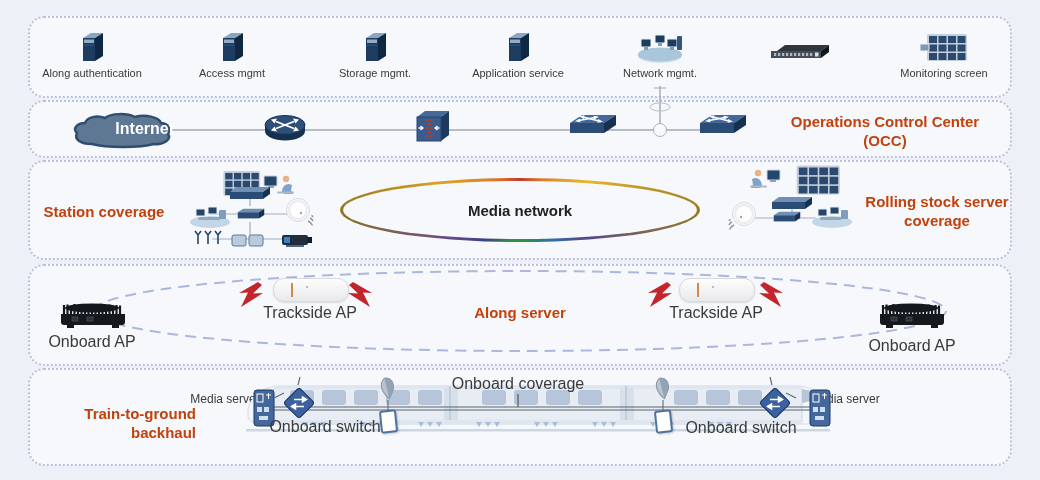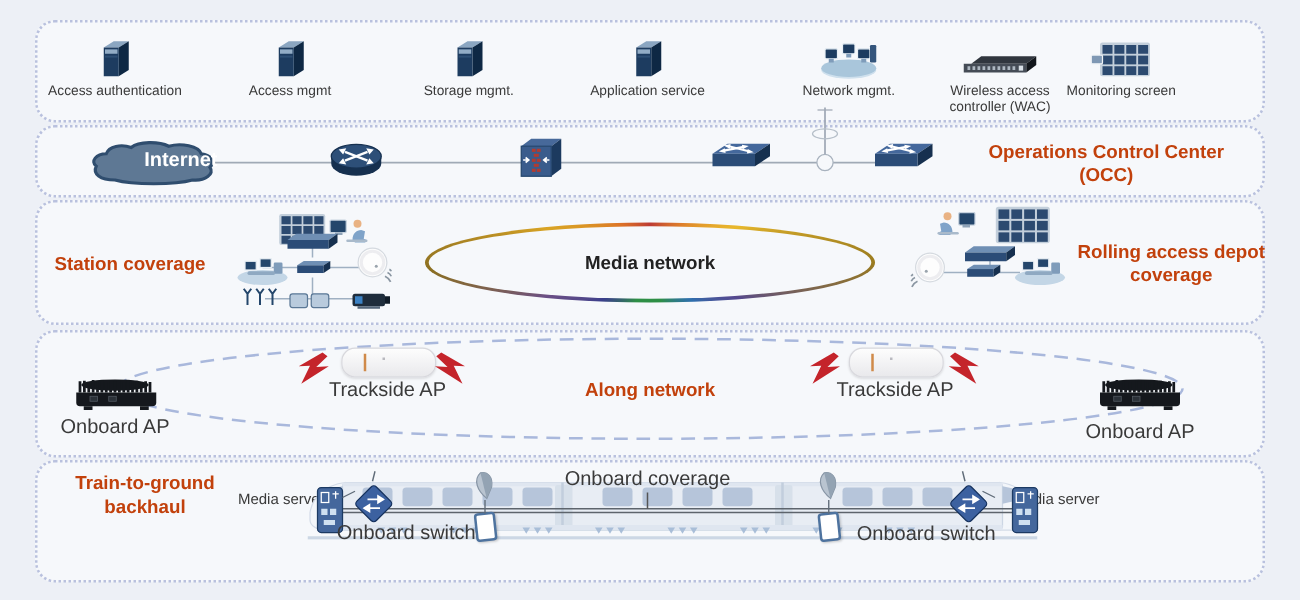--- a/index.html
+++ b/index.html
@@ -328,21 +328,21 @@
 </div>
 <div class="icon" style="left:810px;top:203px;">
   <svg width="44" height="26" viewBox="0 0 44 26">
     <ellipse cx="22" cy="19" rx="20" ry="6" fill="#c3d6e6"></ellipse>
     <rect x="8" y="6" width="9" height="7" fill="#24466b" stroke="#e8eef4"></rect>
     <rect x="20" y="4" width="9" height="7" fill="#24466b" stroke="#e8eef4"></rect>
     <rect x="31" y="7" width="7" height="9" rx="1" fill="#7f9cba"></rect>
     <rect x="10" y="14" width="22" height="3" rx="1.5" fill="#8fa9c2"></rect>
   </svg>
 </div>
-<div class="hdg" style="left:858px;top:193px;width:158px;">Rolling access depot coverage</div>
+<div class="hdg" style="left:858px;top:193px;width:158px;">Rolling stock server coverage</div>
 
 <div class="icon" style="left:54px;top:297px;">
   <svg width="78" height="34" viewBox="0 0 78 34">
     <ellipse cx="38" cy="11" rx="27" ry="4.5" fill="#15181d"></ellipse>
     <path d="M10,17 V8 M13.5,17 V7.5 M17,17 V8.5 M20.5,17 V7 M24,17 V8 M27.5,17 V7.5 M31,17 V8.5 M34.5,17 V7 M38,17 V8 M41.5,17 V7.5 M45,17 V8.5 M48.5,17 V7 M52,17 V8 M55.5,17 V7.5 M59,17 V8.5 M62.5,17 V8 M66,17 V8.5" stroke="#15181d" stroke-width="2.2" fill="none"></path>
     <path d="M7,17 h64 v8 a3,3 0 0 1 -3,3 H10 a3,3 0 0 1 -3,-3 Z" fill="#15181d"></path>
     <rect x="13" y="28" width="7" height="3" fill="#15181d"></rect>
       <rect x="58" y="28" width="7" height="3" fill="#15181d"></rect>
     <rect x="18" y="20" width="6" height="4" fill="#2b3138" stroke="#555c64" stroke-width=".6"></rect>
     <rect x="33" y="20" width="6" height="4" fill="#2b3138" stroke="#555c64" stroke-width=".6"></rect>
@@ -359,21 +359,21 @@
   <div class="tick"></div>
     <div class="dot"></div>
 </div>
 <div class="lbl" style="left:260px;top:303px;width:100px;">Trackside AP</div>
 <div class="icon flipx" style="left:345px;top:281px;">
   <svg width="30" height="28" viewBox="0 0 30 28">
       <path d="M22,1 L3,12 L12,11.5 L5,26 L27,12 L17,12.5 L26,4 Z" fill="#c4242b"></path>
     </svg>
 </div>
 
-<div class="hdg" style="left:430px;top:304px;width:180px;">Along network</div>
+<div class="hdg" style="left:430px;top:304px;width:180px;">Along server</div>
 
 <div class="icon" style="left:645px;top:281px;">
   <svg width="30" height="28" viewBox="0 0 30 28">
       <path d="M22,1 L3,12 L12,11.5 L5,26 L27,12 L17,12.5 L26,4 Z" fill="#c4242b"></path>
     </svg>
 </div>
 <div class="pill" style="left:679px;top:278px;">
   <div class="tick"></div>
     <div class="dot"></div>
 </div>
@@ -390,21 +390,21 @@
     <path d="M10,17 V8 M13.5,17 V7.5 M17,17 V8.5 M20.5,17 V7 M24,17 V8 M27.5,17 V7.5 M31,17 V8.5 M34.5,17 V7 M38,17 V8 M41.5,17 V7.5 M45,17 V8.5 M48.5,17 V7 M52,17 V8 M55.5,17 V7.5 M59,17 V8.5 M62.5,17 V8 M66,17 V8.5" stroke="#15181d" stroke-width="2.2" fill="none"></path>
     <path d="M7,17 h64 v8 a3,3 0 0 1 -3,3 H10 a3,3 0 0 1 -3,-3 Z" fill="#15181d"></path>
     <rect x="13" y="28" width="7" height="3" fill="#15181d"></rect>
       <rect x="58" y="28" width="7" height="3" fill="#15181d"></rect>
     <rect x="18" y="20" width="6" height="4" fill="#2b3138" stroke="#555c64" stroke-width=".6"></rect>
     <rect x="33" y="20" width="6" height="4" fill="#2b3138" stroke="#555c64" stroke-width=".6"></rect>
   </svg>
 </div>
 <div class="lbl" style="left:862px;top:336px;width:100px;">Onboard AP</div>
 
-<div class="hdg" style="left:36px;top:378px;width:160px;">Train-to-ground backhaul</div>
+<div class="hdg" style="left:36px;top:405px;width:160px;text-align:right;">Train-to-ground backhaul</div>
 <div class="lbl" style="left:186px;top:392px;width:78px;font-size:12px;">Media server</div>
 <div class="lbl" style="left:806px;top:392px;width:78px;font-size:12px;">Media server</div>
 
 <svg id="train-svg" class="abs" style="left:246px;top:376px;z-index:2;" width="584" height="58" viewBox="0 0 584 58">
   <path d="M30,10 C14,12 4,22 2,34 L2,40 C2,45 8,48 16,48 L30,48 Z" fill="#f3f6fa" stroke="#d4dce8"></path>
   <path d="M554,10 C570,12 580,22 582,34 L582,40 C582,45 576,48 568,48 L554,48 Z" fill="#f3f6fa" stroke="#d4dce8"></path>
   <rect x="28" y="10" width="528" height="38" rx="3" fill="#e8edf4" stroke="#ccd6e4"></rect>
   <rect x="28" y="10" width="528" height="3" fill="#dfe6f0"></rect>
   <polygon points="14,16 28,13 28,27 19,25" fill="#b6c5da"></polygon>
   <polygon points="570,16 556,13 556,27 565,25" fill="#b6c5da"></polygon>
@@ -541,21 +541,21 @@
 <div class="srv" style="left: 27px;">
     <div class="srv-icon">
       <svg width="30" height="34" viewBox="0 0 30 34">
         <polygon points="6,8 18,8 26,3 14,3" fill="#8ba6c1"></polygon>
         <polygon points="18,8 26,3 26,26 18,31" fill="#0e2844"></polygon>
         <rect x="6" y="8" width="12" height="23" fill="#1d3c60"></rect>
         <rect x="7" y="9.5" width="10" height="3.5" fill="#93adc6"></rect>
         <rect x="7" y="14.5" width="10" height="1.6" fill="#2e4f74"></rect>
       </svg>
     </div>
-    <div class="srv-label">Access authentication</div>
+    <div class="srv-label">Along authentication</div>
   </div>
 <div class="srv" style="left: 167px;">
     <div class="srv-icon">
       <svg width="30" height="34" viewBox="0 0 30 34">
         <polygon points="6,8 18,8 26,3 14,3" fill="#8ba6c1"></polygon>
         <polygon points="18,8 26,3 26,26 18,31" fill="#0e2844"></polygon>
         <rect x="6" y="8" width="12" height="23" fill="#1d3c60"></rect>
         <rect x="7" y="9.5" width="10" height="3.5" fill="#93adc6"></rect>
         <rect x="7" y="14.5" width="10" height="1.6" fill="#2e4f74"></rect>
       </svg>
@@ -579,21 +579,21 @@
       <svg width="30" height="34" viewBox="0 0 30 34">
         <polygon points="6,8 18,8 26,3 14,3" fill="#8ba6c1"></polygon>
         <polygon points="18,8 26,3 26,26 18,31" fill="#0e2844"></polygon>
         <rect x="6" y="8" width="12" height="23" fill="#1d3c60"></rect>
         <rect x="7" y="9.5" width="10" height="3.5" fill="#93adc6"></rect>
         <rect x="7" y="14.5" width="10" height="1.6" fill="#2e4f74"></rect>
       </svg>
     </div>
     <div class="srv-label">Application service</div>
   </div>
-<div class="srv" style="left: 614px; align-items: center;">
+<div class="srv" style="left: 595px; align-items: center;">
     <div class="srv-icon">
       <svg width="48" height="34" viewBox="0 0 48 34">
         <ellipse cx="24" cy="26" rx="22" ry="7" fill="#cfe0ed"></ellipse>
         <ellipse cx="24" cy="24.5" rx="22" ry="7" fill="#a9c6db"></ellipse>
         <rect x="5" y="9" width="10" height="8" rx="1" fill="#1d3c60" stroke="#e8f0f6"></rect>
         <rect x="8" y="17" width="4" height="3" fill="#7f9cba"></rect>
         <rect x="19" y="5" width="10" height="8" rx="1" fill="#1d3c60" stroke="#e8f0f6"></rect>
         <rect x="22" y="13" width="4" height="3" fill="#7f9cba"></rect>
         <rect x="31" y="9" width="10" height="8" rx="1" fill="#1d3c60" stroke="#e8f0f6"></rect>
         <rect x="34" y="17" width="4" height="3" fill="#7f9cba"></rect>
@@ -616,23 +616,22 @@
           <rect x="21" y="11" width="2.2" height="3"></rect>
           <rect x="25" y="11" width="2.2" height="3"></rect>
           <rect x="29" y="11" width="2.2" height="3"></rect>
           <rect x="33" y="11" width="2.2" height="3"></rect>
           <rect x="37" y="11" width="2.2" height="3"></rect>
           <rect x="41" y="11" width="2.2" height="3"></rect>
         </g>
         <rect x="46" y="10.5" width="3.5" height="4" fill="#d8e0e6"></rect>
       </svg>
     </div>
-    <div class="srv-label">Wireless access controller (WAC)</div>
-  </div>
-<div class="srv" style="left: 832px;">
+  </div>
+<div class="srv" style="left: 879px;">
     <div class="srv-icon">
       <svg width="50" height="32" viewBox="0 0 50 32">
         <rect x="8" y="2" width="40" height="27" rx="2" fill="#c3cfdb"></rect>
         <g fill="#2c4a70">
           <rect x="10" y="4" width="8" height="7"></rect>
           <rect x="19.5" y="4" width="8" height="7"></rect>
           <rect x="29" y="4" width="8" height="7"></rect>
           <rect x="38.5" y="4" width="8" height="7"></rect>
           <rect x="10" y="12.5" width="8" height="7"></rect>
           <rect x="19.5" y="12.5" width="8" height="7"></rect>

